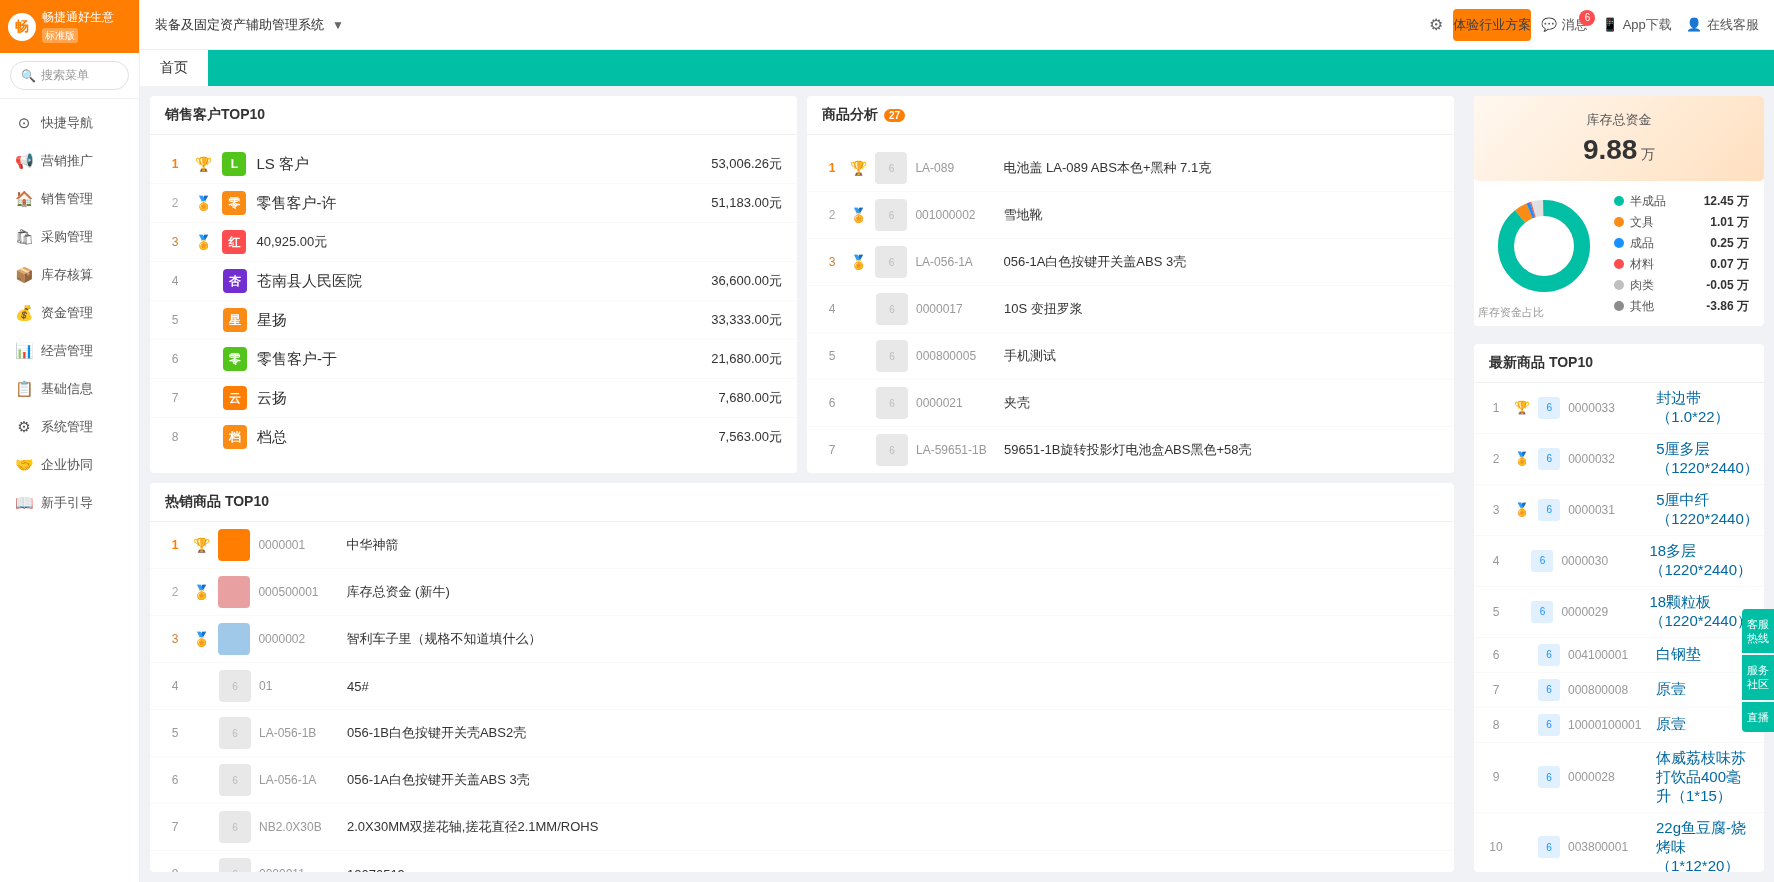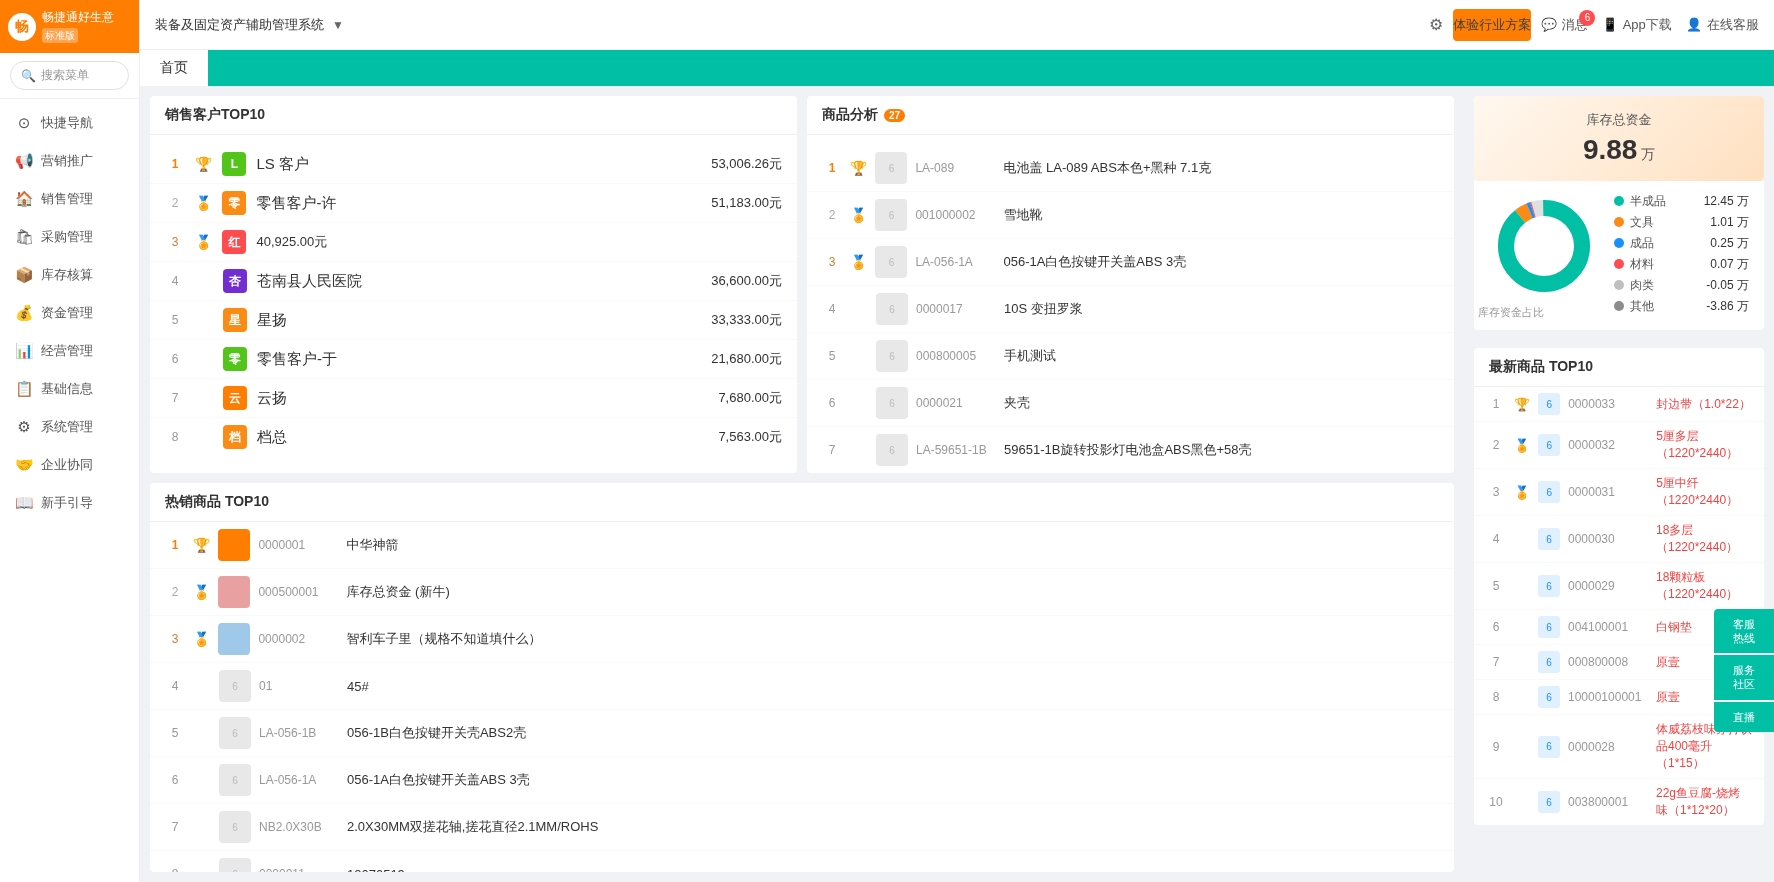--- a/index.html
+++ b/index.html
@@ -313,21 +313,21 @@
       margin-bottom: 4px;
       font-size: 12px;
     }
     .legend-dot {
       width: 10px;
       height: 10px;
       border-radius: 50%;
       flex-shrink: 0;
     }
     .legend-name { flex: 1; color: #555; }
-    .legend-value { color: #333; font-weight: 400; }
+    .legend-value { color: #333; font-weight: 700; }
 
     
     .new-product-row {
       display: flex;
       align-items: center;
       padding: 6px 12px;
       border-bottom: 1px solid #f9f9f9;
       gap: 8px;
     }
     .new-product-row:last-child { border-bottom: none; }
@@ -338,36 +338,36 @@
       background: #e0f0ff;
       border-radius: 3px;
       display: flex;
       align-items: center;
       justify-content: center;
       font-size: 10px;
       color: #1890ff;
       flex-shrink: 0;
     }
     .np-code { color: #999; font-size: 12px; min-width: 80px; }
-    .np-name { flex: 1; color: #ef4444; font-size: 12px; }
+    .np-name { flex: 1; color: #0369a1; font-size: 15px; }
 
     
     .float-service {
       position: fixed;
       right: 0;
       bottom: 150px;
       display: flex;
       flex-direction: column;
       gap: 2px;
       z-index: 100;
     }
     .float-btn {
       background: #00bfa5;
       color: white;
-      width: 60px;
+      width: 32px;
       padding: 8px 4px;
       font-size: 11px;
       text-align: center;
       cursor: pointer;
       line-height: 1.3;
     }
     .float-btn:first-child { border-radius: 4px 0 0 0; }
     .float-btn:last-child { border-radius: 0 0 0 4px; }
 
     

